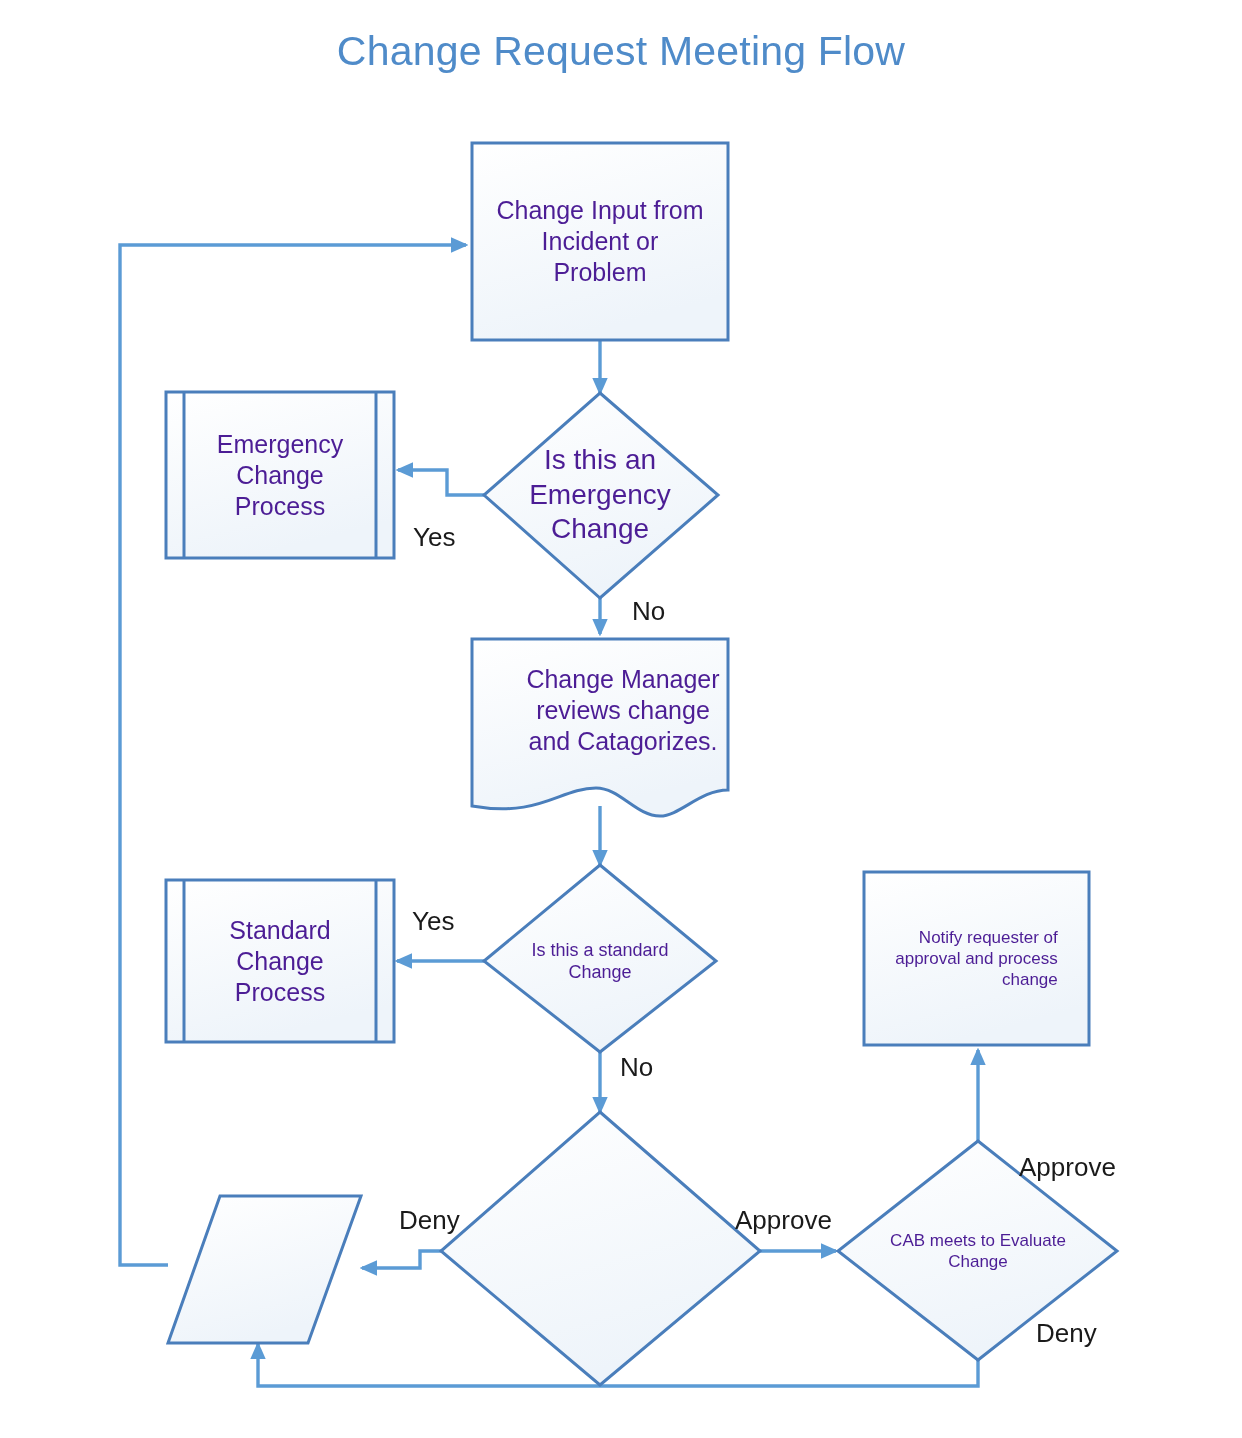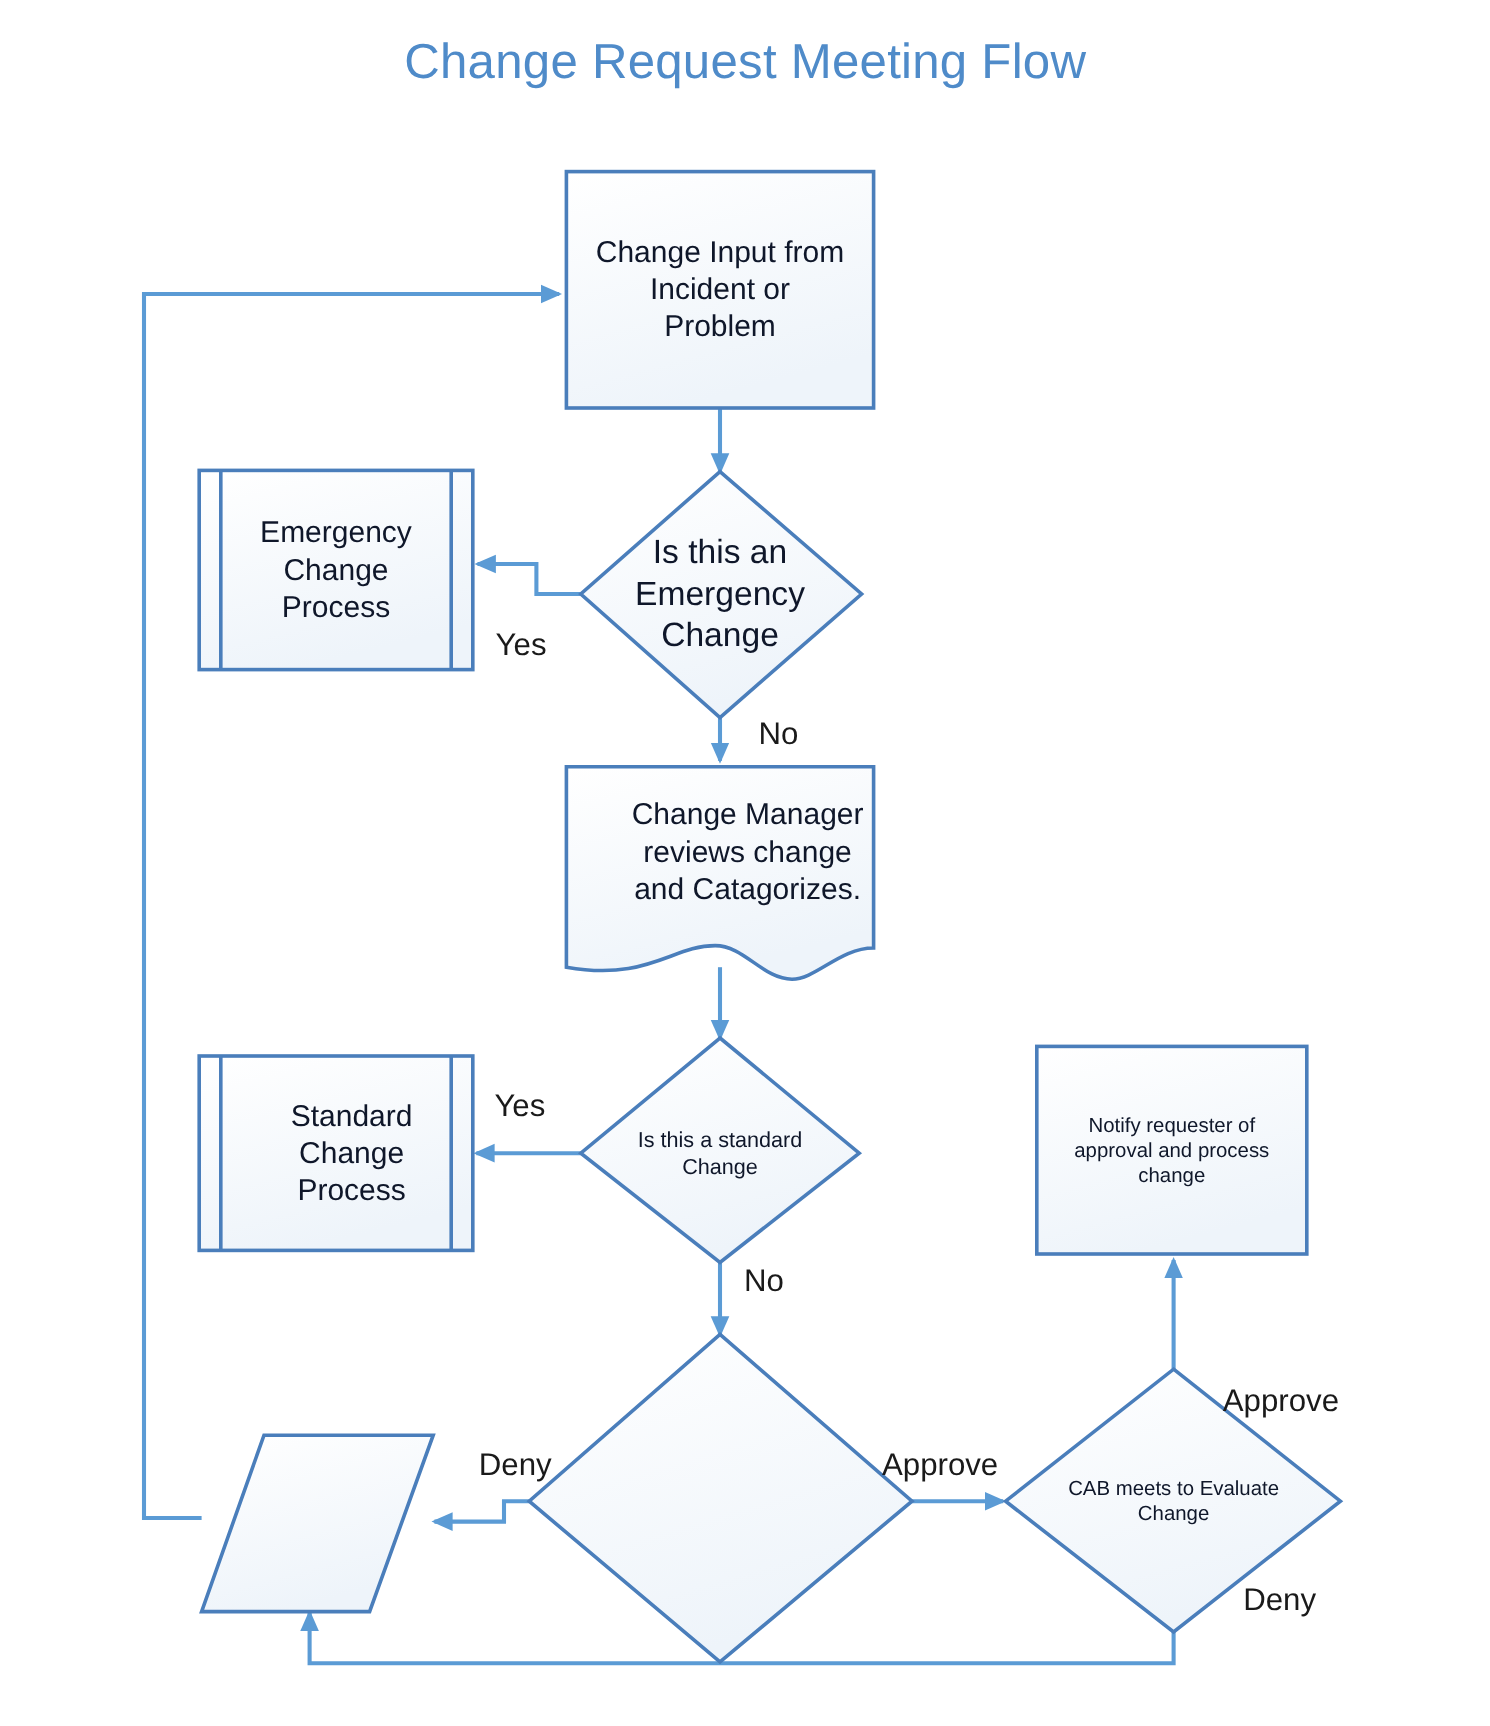--- a/index.html
+++ b/index.html
@@ -11,21 +11,21 @@
   svg#flow{position:absolute;left:0;top:0;width:1242px;height:1438px;}
 
   .title{
     position:absolute;left:0;top:28px;width:1242px;text-align:center;
     color:#4f8bc9;font-size:41px;font-weight:400;letter-spacing:0.2px;
     white-space:nowrap;
   }
 
   
   .node-text{
-    position:absolute;color:#0f172a;text-align:center;line-height:1.24;
+    position:absolute;color:#4c1d95;text-align:center;line-height:1.24;
     white-space:pre-line;display:flex;align-items:center;justify-content:center;
     pointer-events:none;
     border-radius:23px;
   }
   .t-big{font-size:25px;}
   .t-med{font-size:28px;}
   .t-small{font-size:18px;}
   .t-xsmall{font-size:17px;}
 
   .edge-label{
@@ -122,25 +122,25 @@
 Change
 Process</div>
 
   <div class="node-text t-big" style="left:472px;top:645px;width:256px;height:130px;margin-left:23px;">Change Manager
 reviews change
 and Catagorizes.</div>
 
   <div class="node-text t-small" style="left:496px;top:918px;width:208px;height:86px;">Is this a standard
 Change</div>
 
-  <div class="node-text t-big" style="left:203px;top:880px;width:180px;height:162px;">Standard
+  <div class="node-text t-big" style="left:190px;top:880px;width:180px;height:162px;">Standard
 Change
 Process</div>
 
-  <div class="node-text t-xsmall" style="left:872px;top:872px;width:209px;height:173px;">Notify requester of
+  <div class="node-text t-xsmall" style="left:872px;top:872px;width:209px;height:173px;text-align:right;">Notify requester of
 approval and process
 change</div>
 
 
   <div class="node-text t-xsmall" style="left:868px;top:1218px;width:220px;height:66px;">CAB meets to Evaluate
 Change</div>
 
 
   <div class="edge-label" style="left:413px;top:522px;">Yes</div>
 

